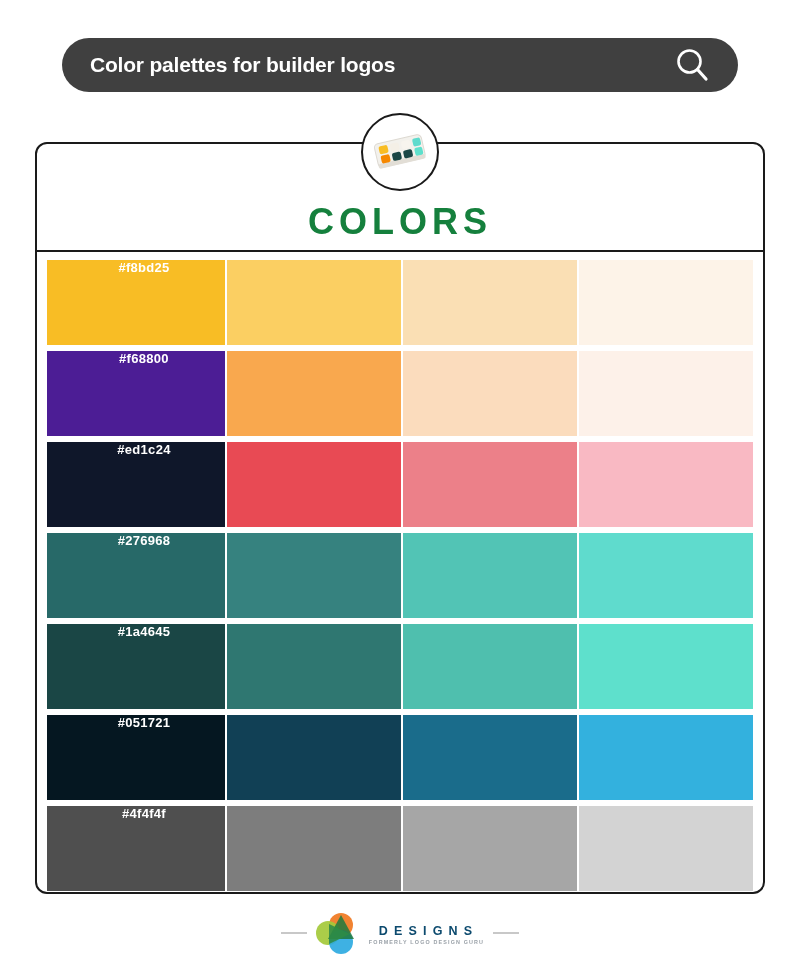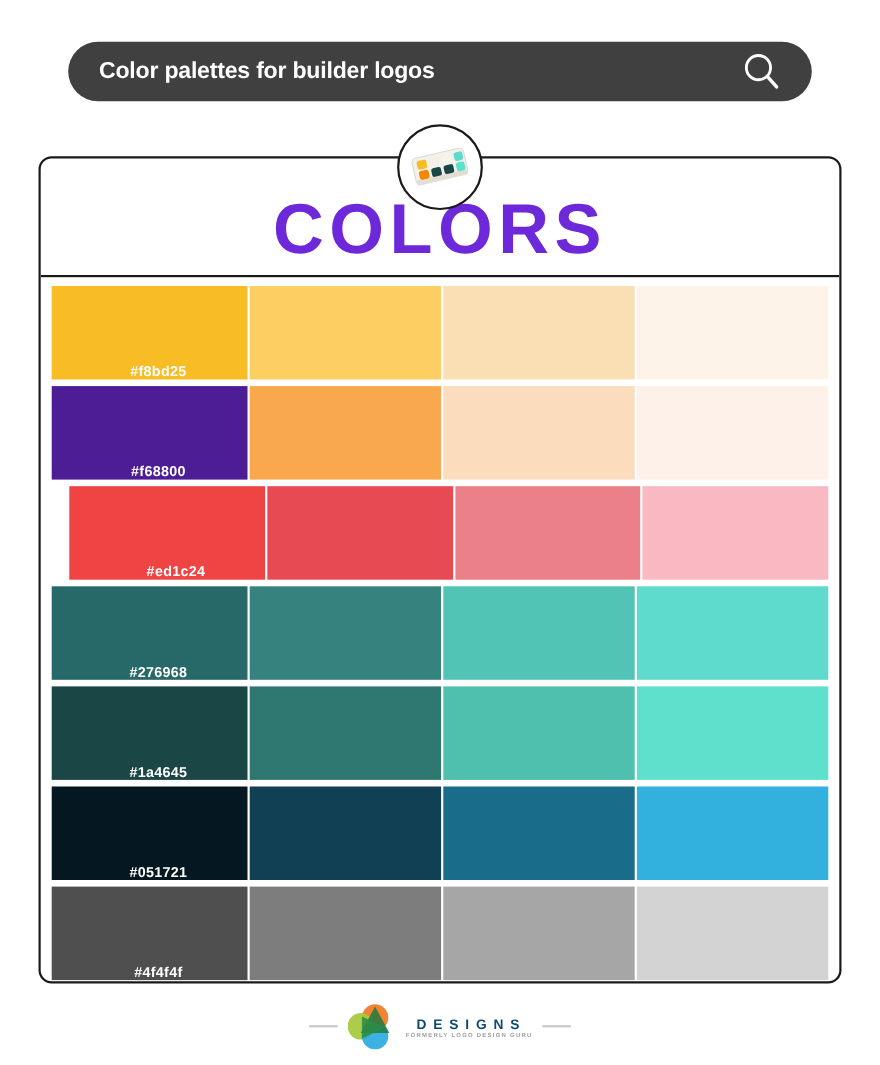--- a/index.html
+++ b/index.html
@@ -62,24 +62,24 @@
   }
   .card-header {
     height: 108px;
     border-bottom: 2px solid #1a1a1a;
     display: flex;
     align-items: flex-end;
     justify-content: center;
     padding-bottom: 10px;
   }
   .card-title {
-    font-size: 64px;
+    font-size: 36px;
     font-weight: bold;
     letter-spacing: 5px;
-    color: #6d28d9;
+    color: #15803d;
     line-height: 1;
   }
 
   
   .badge {
     position: absolute;
     left: 361px;
     top: 113px;
     width: 78px;
     height: 78px;
@@ -101,21 +101,21 @@
     gap: 6px;
   }
   .swatch-row {
     display: flex;
     height: 85px;
     gap: 2px;
   }
   .swatch {
     flex: 1;
     display: flex;
-    align-items: flex-end;
+    align-items: flex-start;
     justify-content: center;
     padding-left: 16px;
   }
   .swatch.primary {
     flex: 0 0 178px;
   }
   .swatch-label {
     font-size: 13px;
     font-weight: bold;
     color: #ffffff;
@@ -222,21 +222,21 @@
       </div>
       <div class="swatch-row">
         <div class="swatch primary" style="background: #4c1d95;">
           <span class="swatch-label">#f68800</span>
         </div>
         <div class="swatch" style="background: rgb(249, 168, 78);"></div>
         <div class="swatch" style="background: rgb(251, 220, 189);"></div>
         <div class="swatch" style="background: rgb(253, 241, 233);"></div>
       </div>
       <div class="swatch-row">
-        <div class="swatch primary" style="background: #ef4444; margin-left: 16px;">
+        <div class="swatch primary" style="background: #0f172a;">
           <span class="swatch-label">#ed1c24</span>
         </div>
         <div class="swatch" style="background: rgb(232, 74, 84);"></div>
         <div class="swatch" style="background: rgb(236, 128, 137);"></div>
         <div class="swatch" style="background: rgb(249, 185, 195);"></div>
       </div>
       <div class="swatch-row">
         <div class="swatch primary" style="background: rgb(39, 105, 104);">
           <span class="swatch-label">#276968</span>
         </div>

